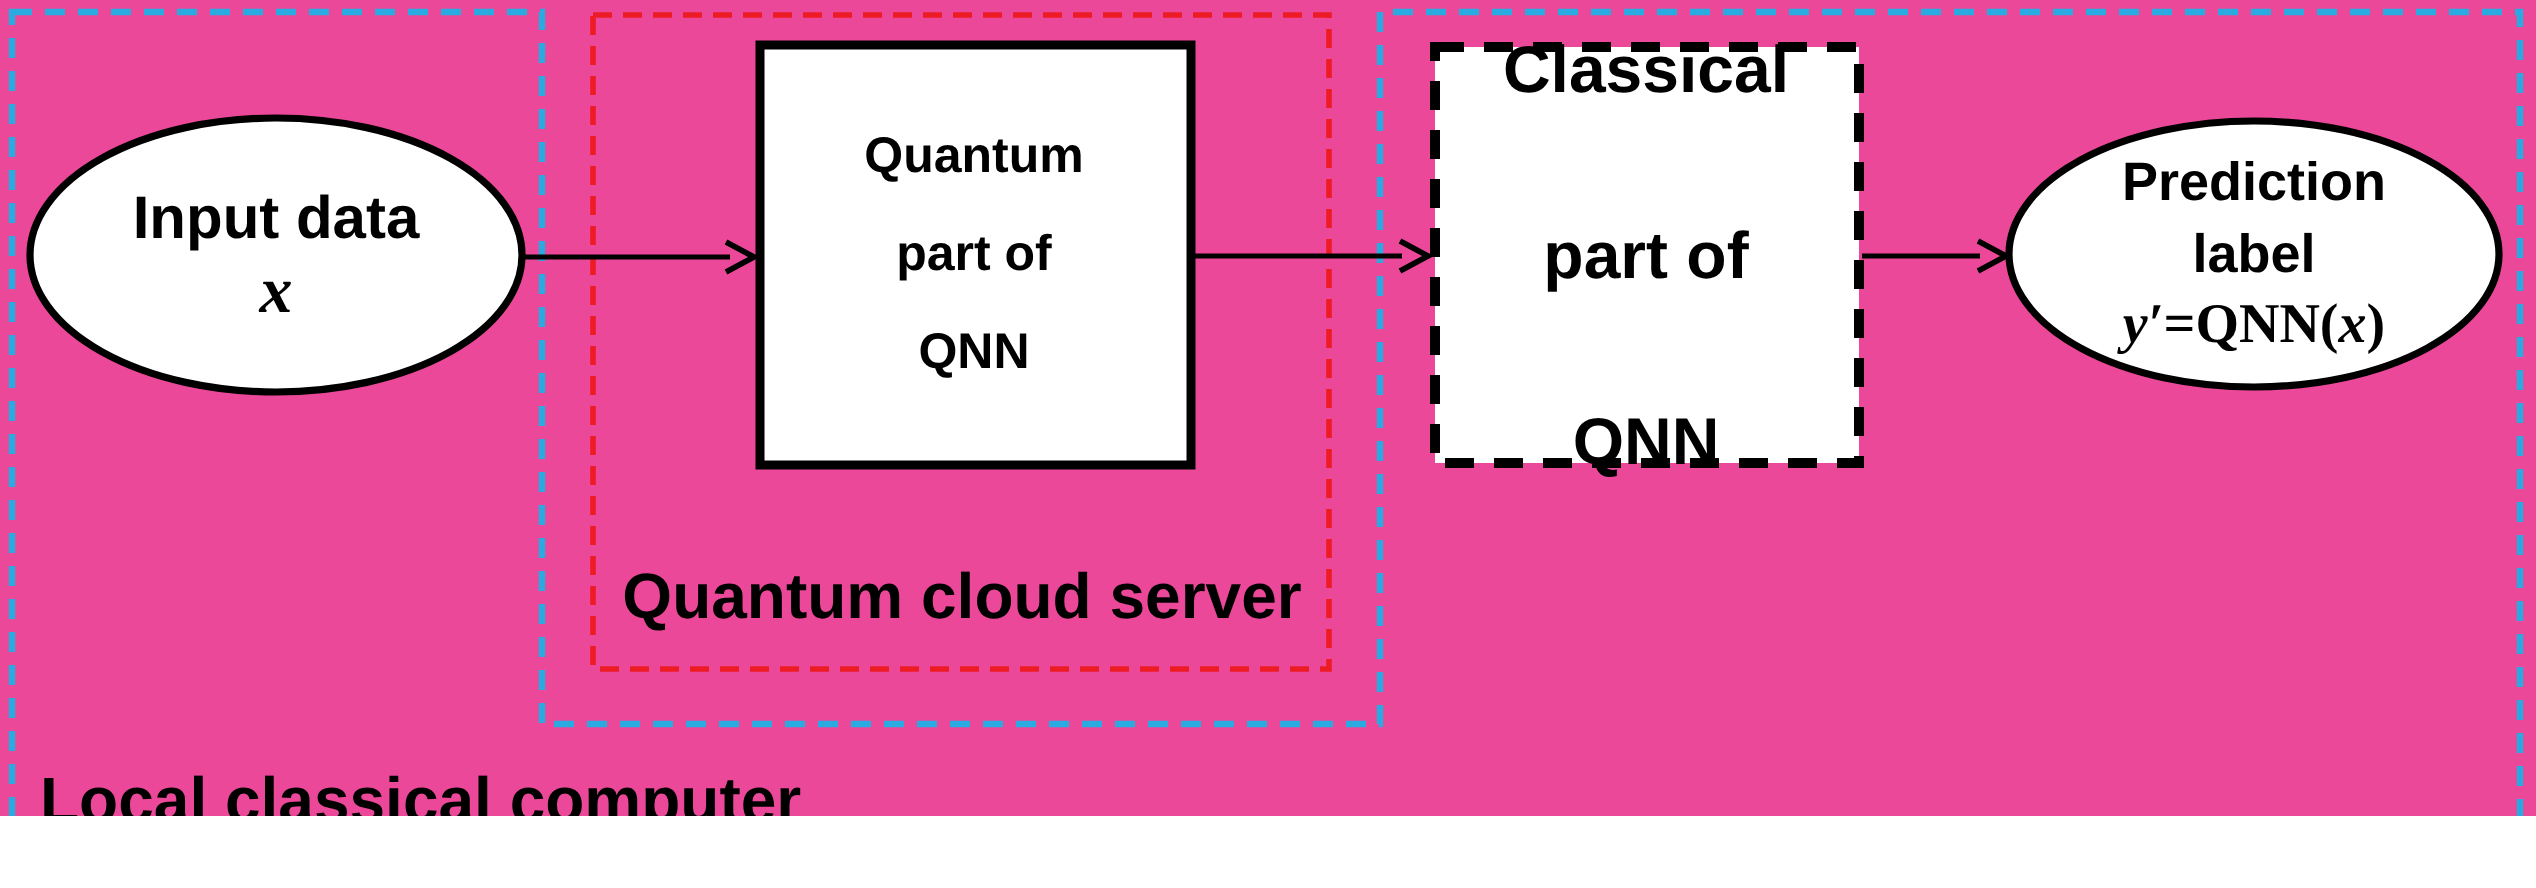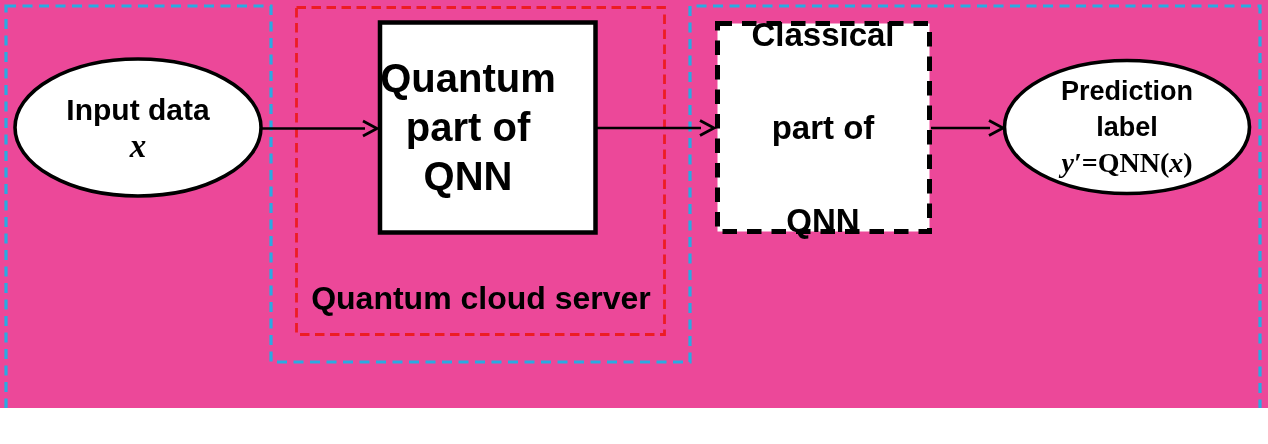--- a/index.html
+++ b/index.html
@@ -36,22 +36,22 @@
   .lbl-input {
     left: 27px; top: 73px; width: 222px; height: 110px;
     font-size: 30px; line-height: 37px;
   }
   .lbl-input .symbol {
     font-family: "Liberation Serif", serif;
     font-style: italic;
     font-size: 33px;
   }
   .lbl-quantum {
-    left: 360px; top: 22px; width: 216px; height: 210px;
-    font-size: 40px; line-height: 49px;
+    left: 379px; top: 22px; width: 216px; height: 210px;
+    font-size: 25px; line-height: 49px;
   }
   .lbl-classical {
     left: 717px; top: 23px; width: 212px; height: 208px;
     font-size: 33px; line-height: 49px; gap: 44px;
   }
   .lbl-prediction {
     left: 1004px; top: 60px; width: 246px; height: 134px;
     font-size: 27px; line-height: 36px;
   }
   .formula {
@@ -127,14 +127,17 @@
   </div>
 
   <div class="label lbl-prediction">
     <span class="line">Prediction</span>
     <span class="line">label</span>
     <span class="line formula">
       <span class="it">y′</span><span>=QNN(</span><span class="it">x</span><span>)</span>
     </span>
   </div>
 
+  <div class="label lbl-local">
+    <span class="line">Local classical computer</span>
+  </div>
 
 </div>
 
 </body></html>

